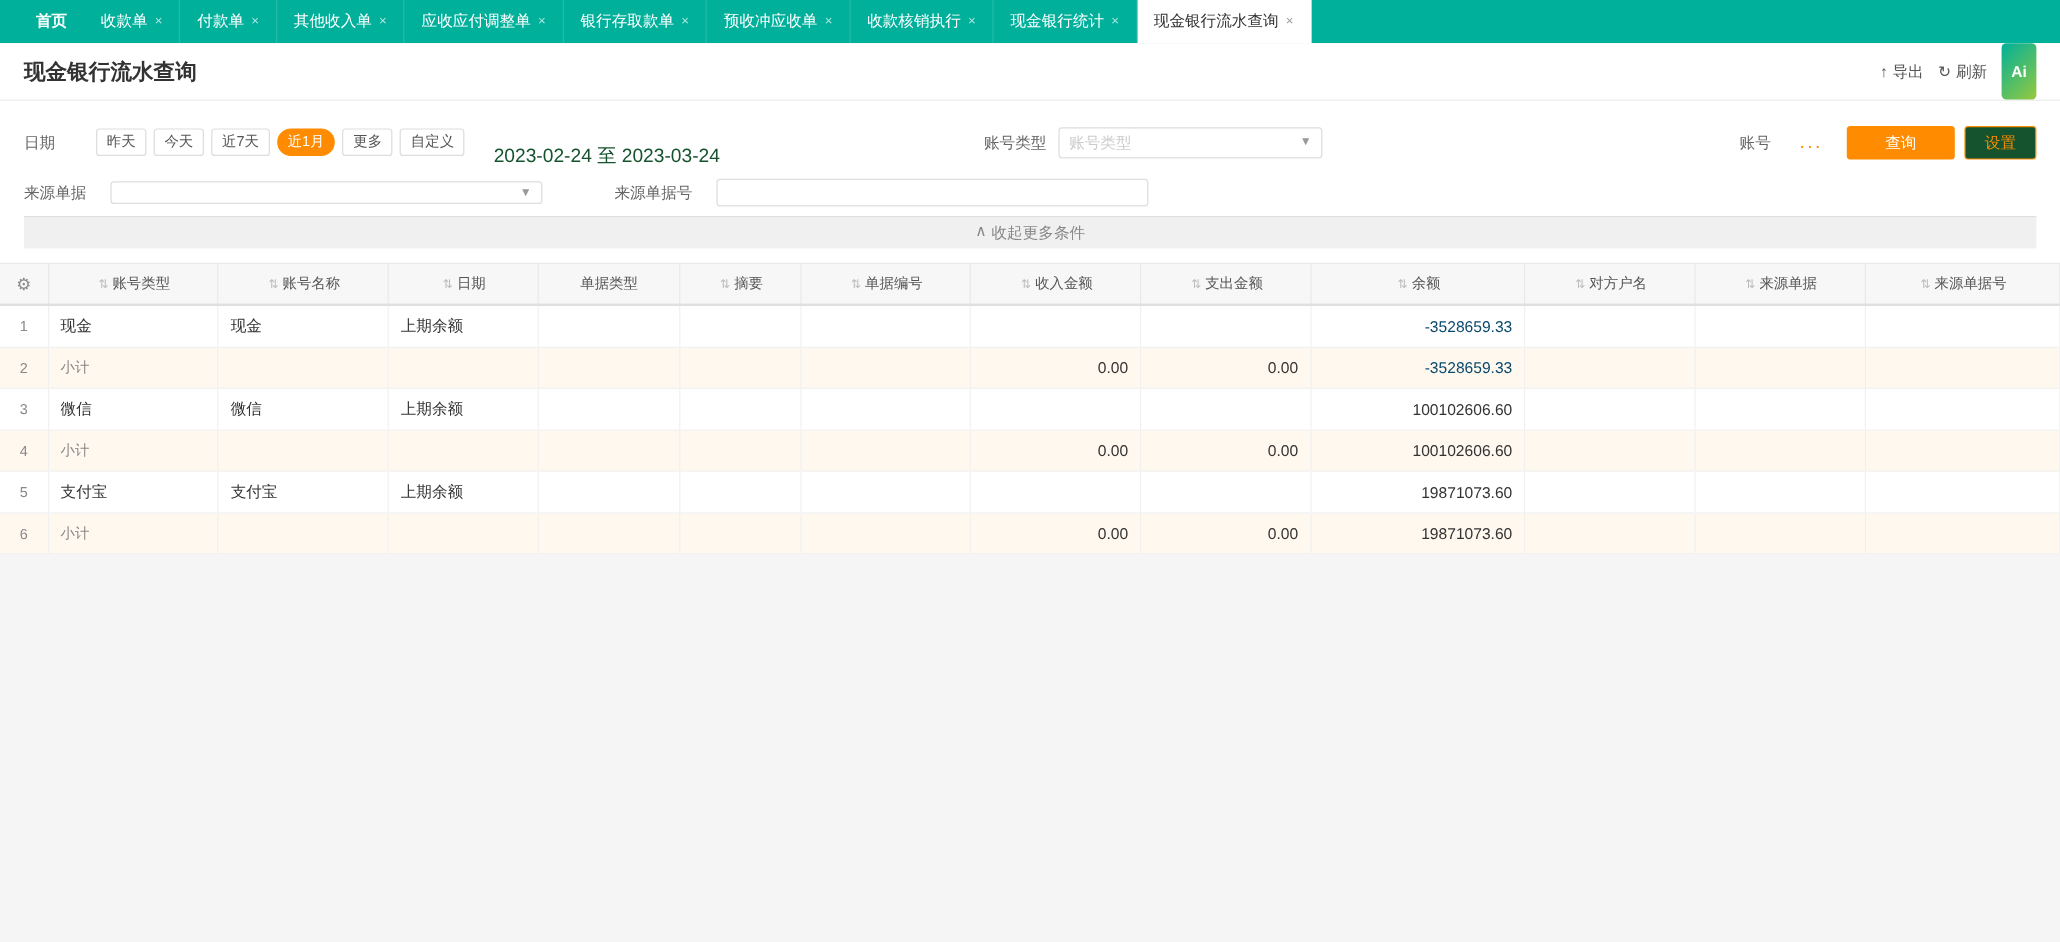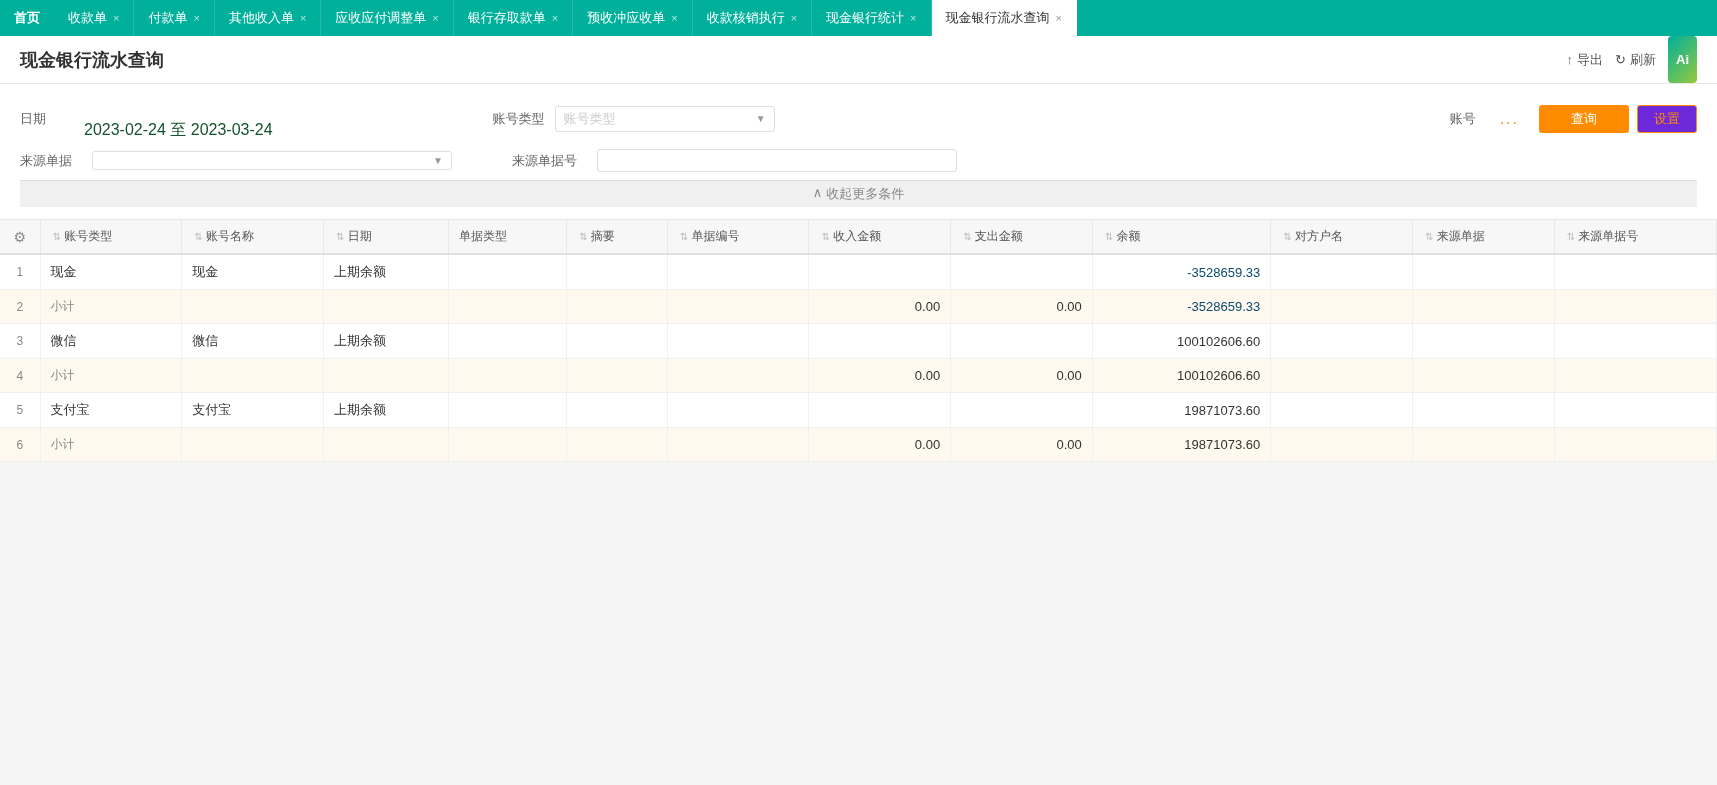--- a/index.html
+++ b/index.html
@@ -4,21 +4,21 @@
   <style>
     * { box-sizing: border-box; margin: 0; padding: 0; font-family: 'Microsoft YaHei', Arial, sans-serif; font-size: 13px; }
     body { background: #f5f5f5; min-width: 1717px; }
 
     
     .top-nav {
       background: #00b09b;
       display: flex;
       align-items: center;
       height: 36px;
-      padding: 0 0;
+      padding: 0 16px;
       overflow: hidden;
     }
     .nav-tab {
       color: #fff;
       padding: 0 14px;
       height: 36px;
       display: flex;
       align-items: center;
       cursor: pointer;
       white-space: nowrap;
@@ -151,21 +151,21 @@
     .query-btn {
       background: #ff8c00;
       color: #fff;
       border: none;
       border-radius: 3px;
       padding: 5px 32px;
       cursor: pointer;
       font-size: 13px;
     }
     .settings-btn {
-      background: #6d28d9;
+      background: #14532d;
       color: #ff8c00;
       border: 1px solid #ff8c00;
       border-radius: 3px;
       padding: 4px 16px;
       cursor: pointer;
       font-size: 13px;
     }
 
     .collapse-bar {
       display: flex;
@@ -186,21 +186,21 @@
     table {
       width: 100%;
       border-collapse: collapse;
     }
     thead tr {
       background: #f7f7f7;
       border-bottom: 2px solid #e0e0e0;
     }
     thead th {
       padding: 8px 10px;
-      text-align: left;
+      text-align: center;
       color: #555;
       font-weight: normal;
       border-right: 1px solid #e8e8e8;
       white-space: nowrap;
       font-size: 12px;
     }
     thead th:first-child { width: 40px; text-align: center; }
     .sort-icon { color: #bbb; font-size: 10px; margin-left: 2px; }
     tbody tr {
       border-bottom: 1px solid #f0f0f0;
@@ -288,20 +288,28 @@
       <span>↻</span>
       <span>刷新</span>
     </div>
     <div class="ai-badge">Ai</div>
   </div>
 </div>
 
 <div class="filter-area">
   <div class="filter-row">
     <span class="filter-label">日期</span>
+    <div class="filter-date-btns" id="date-btns-container">
+        <button class="date-btn">昨天</button>
+        <button class="date-btn">今天</button>
+        <button class="date-btn">近7天</button>
+        <button class="date-btn active">近1月</button>
+        <button class="date-btn">更多</button>
+        <button class="date-btn">自定义</button>
+      </div>
     <span class="date-range">2023-02-24 至 2023-03-24</span>
 
     <div style="flex:1; display:flex; align-items:center; gap:10px; margin-left:200px;">
       <span class="filter-label">账号类型</span>
       <div class="filter-select" style="min-width:220px;">
         <span style="color:#ccc;">账号类型</span>
         <span class="arrow">▼</span>
       </div>
     </div>
 

